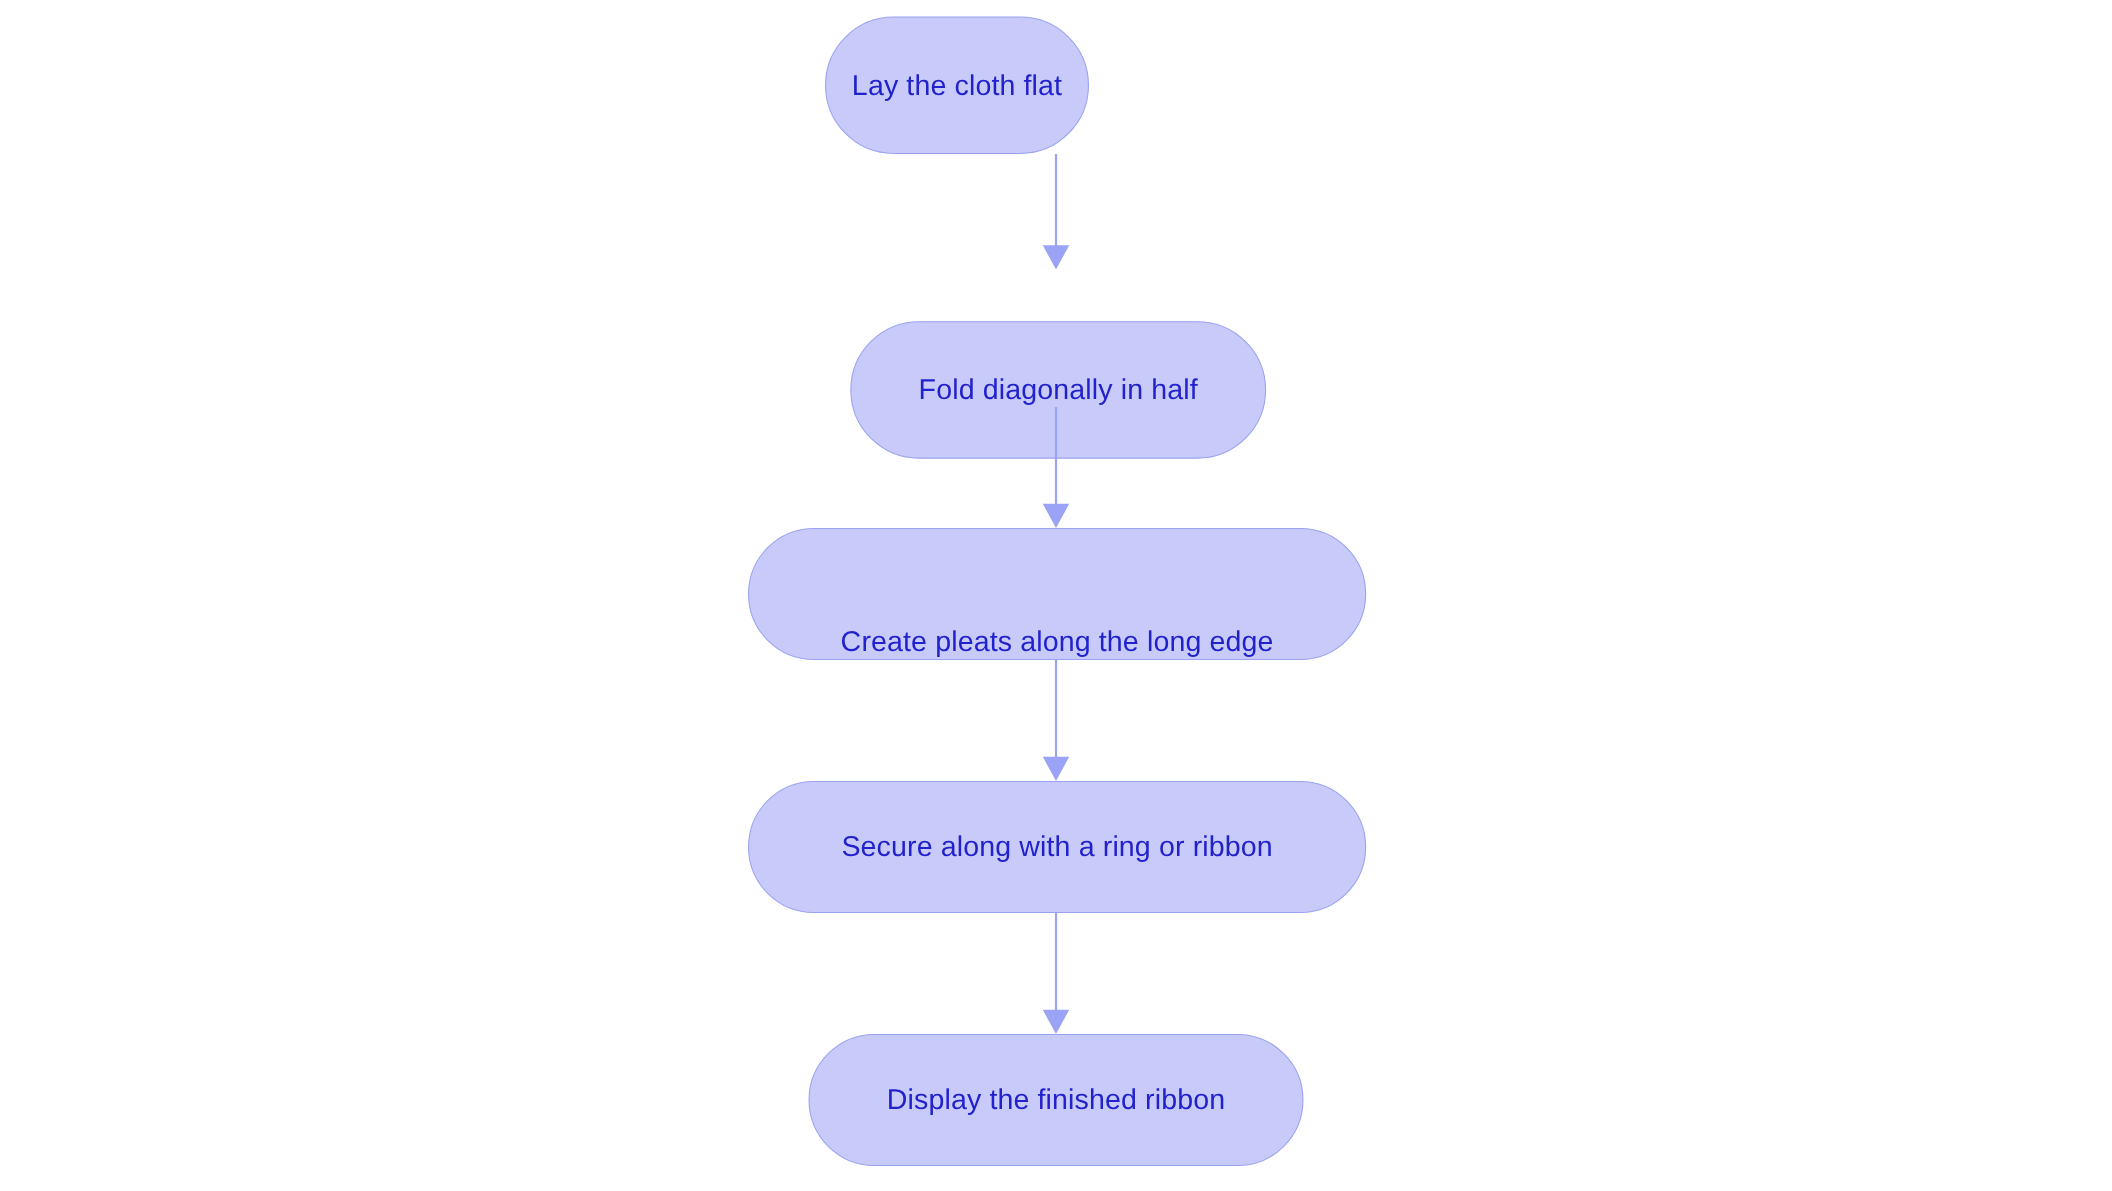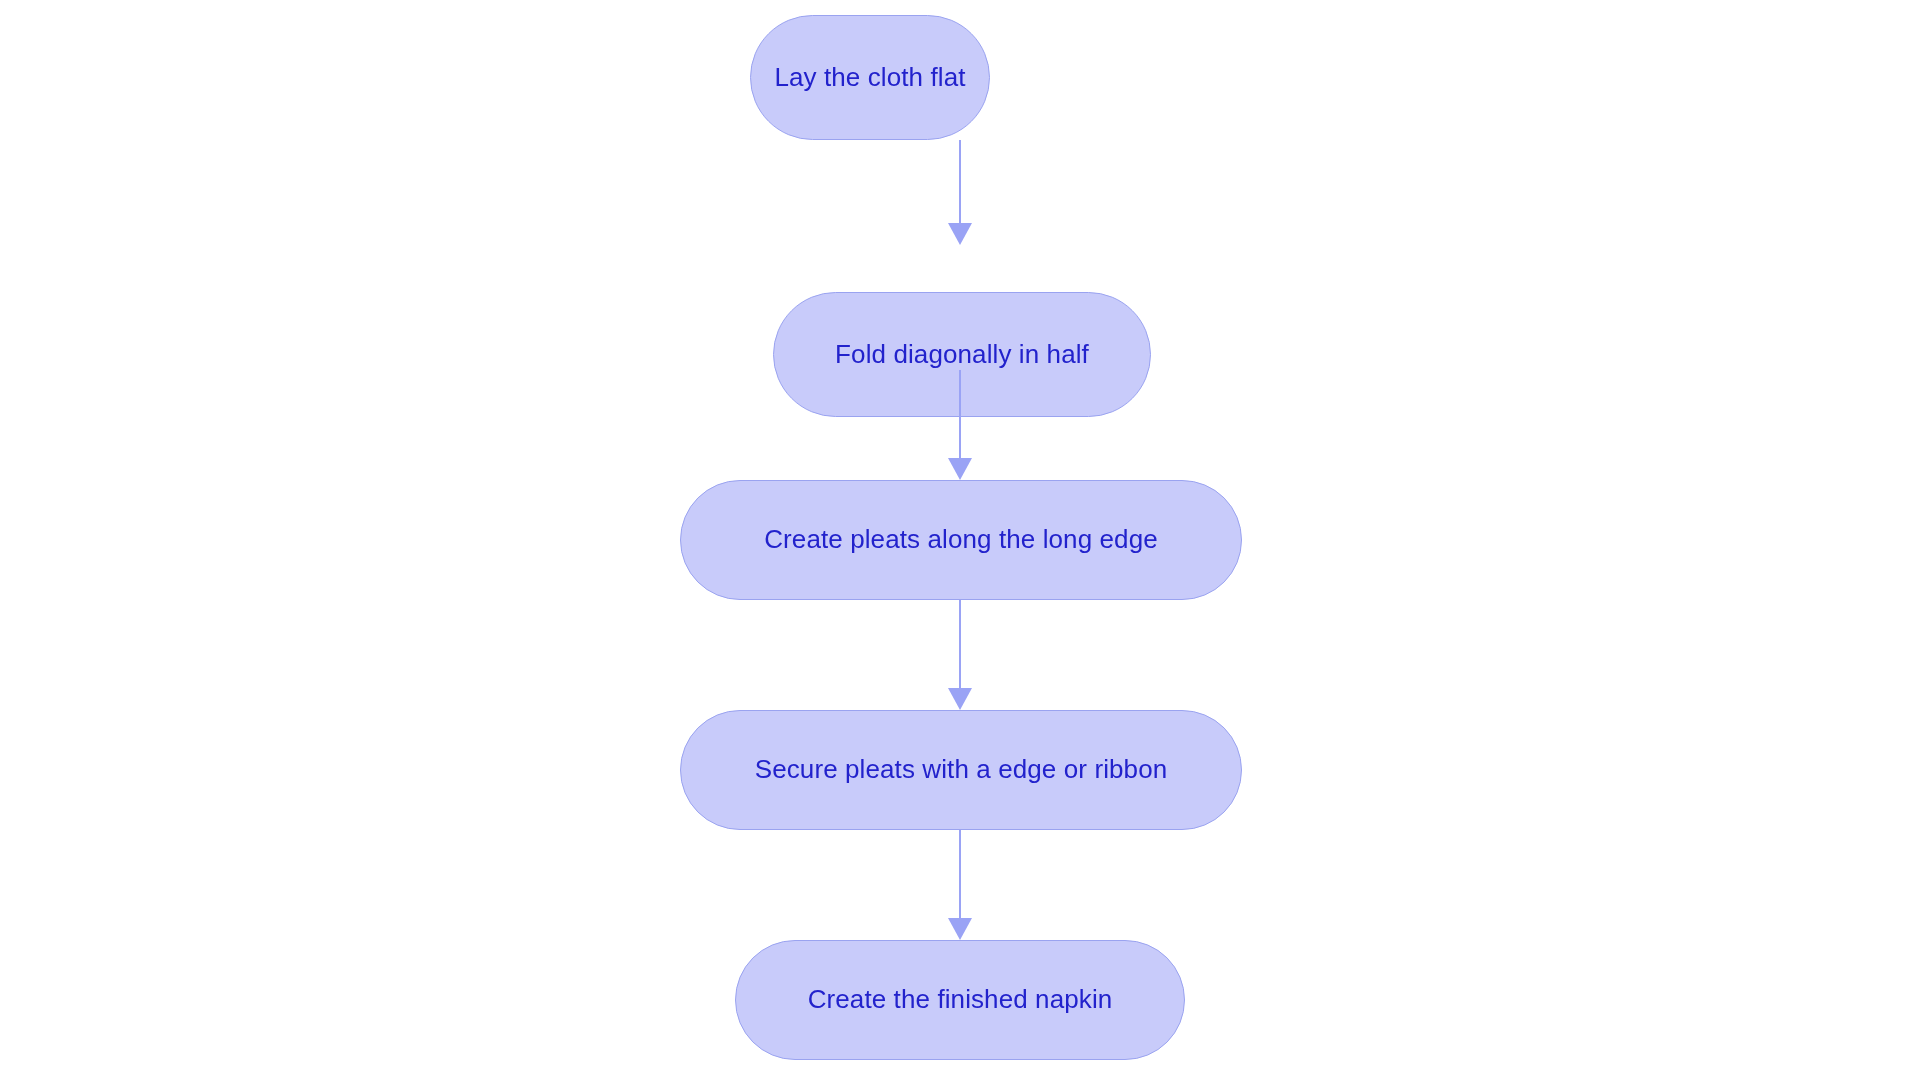--- a/index.html
+++ b/index.html
@@ -43,21 +43,21 @@
   }
 
   .node-label {
     display: block;
     color: #2222cc;
   }
 
   
   .node-1 { left: 750px;  top: 15px;   width: 240px; height: 125px; }
   .node-2 { left: 773px;  top: 245px;  width: 378px; height: 125px; margin-top: 47px; }
-  .node-3 { left: 680px;  top: 480px;  width: 562px; height: 120px; }
+  .node-3 { left: 680px;  top: 480px;  width: 562px; height: 120px; align-items: flex-end; }
   .node-4 { left: 680px;  top: 710px;  width: 562px; height: 120px; }
   .node-5 { left: 735px;  top: 940px;  width: 450px; height: 120px; }
 
   
   .connector {
     position: absolute;
     width: 30px;
     pointer-events: none;
   }
   .connector-line {
@@ -120,25 +120,25 @@
   <div class="node node-3">
     <span class="node-label">Create pleats along the long edge</span>
   </div>
 
   <div class="connector connector-3">
     <div class="connector-line"></div>
     <div class="connector-arrow"></div>
   </div>
 
   <div class="node node-4">
-    <span class="node-label">Secure pleats with a edge or ribbon</span>
+    <span class="node-label">Secure along with a ring or ribbon</span>
   </div>
 
   <div class="connector connector-4">
     <div class="connector-line"></div>
     <div class="connector-arrow"></div>
   </div>
 
   <div class="node node-5">
-    <span class="node-label">Create the finished napkin</span>
+    <span class="node-label">Display the finished ribbon</span>
   </div>
 
 </div>
 
 </body></html>

